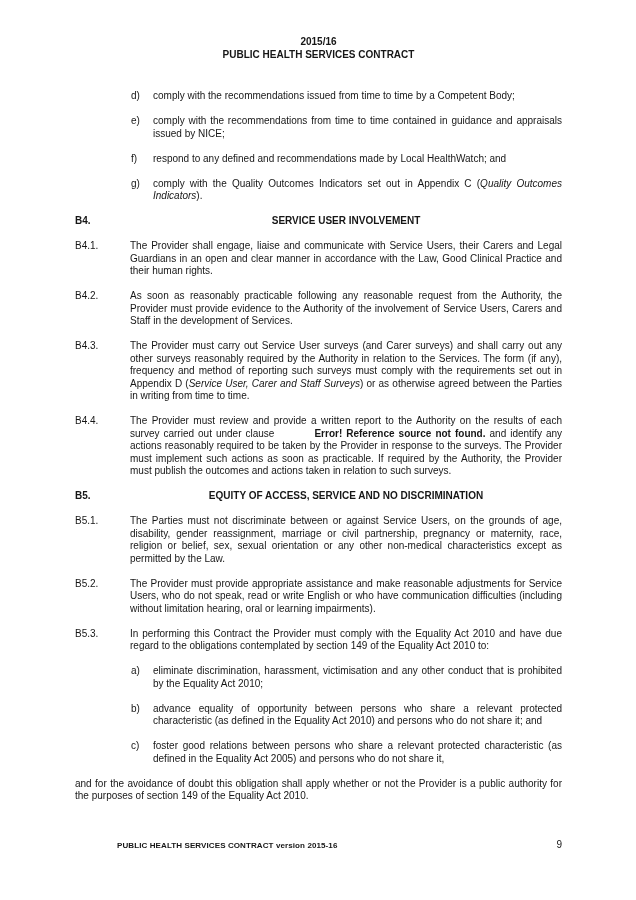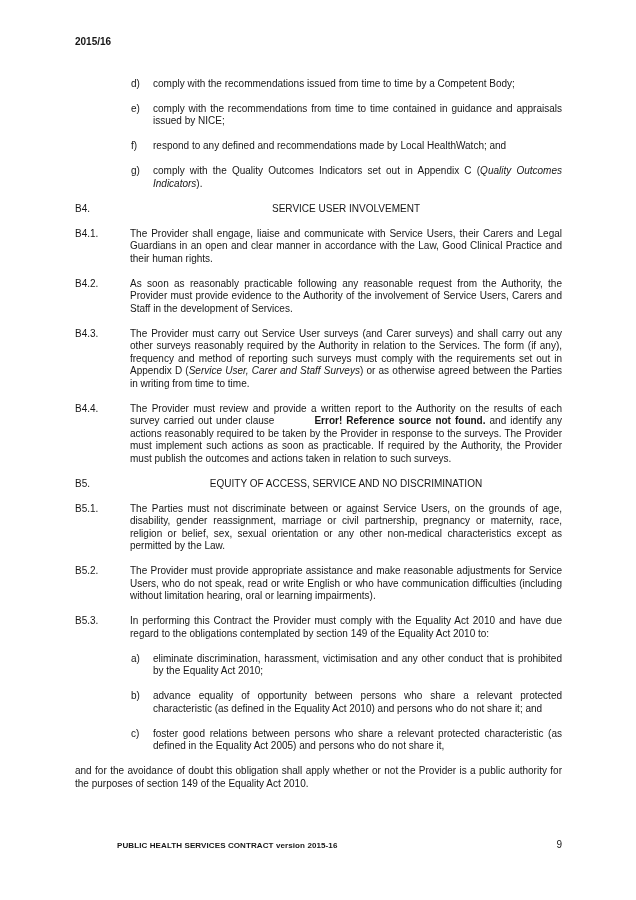--- a/index.html
+++ b/index.html
@@ -11,27 +11,28 @@
     margin: 0 auto;
     background: #ffffff;
     font-family: "Liberation Sans", sans-serif;
     font-size: 10px;
     line-height: 12.5px;
     color: #161616;
     padding: 36px 74px 0 75px;
     overflow: hidden;
   }
   .doc-header {
+    text-align: center;
     font-weight: bold;
     margin-bottom: 29px;
   }
   .block { display: flex; margin-bottom: 12.5px; }
   .block .label { flex-shrink: 0; }
   .block .text { flex: 1 1 auto; text-align: justify; }
-  .heading { font-weight: normal; }
+  .heading { font-weight: bold; }
   .heading .text { text-align: center; }
   .clause .label, .heading .label { width: 55px; }
   .letter { margin-left: 56px; }
   .letter .label { width: 22px; }
   .hang { }
   .italic { font-style: italic; }
   .bold { font-weight: bold; padding-left: 36px; }
   .doc-footer {
     position: absolute;
     left: 75px;
@@ -43,20 +44,21 @@
   }
   .footer-version { font-weight: bold; font-size: 8px; letter-spacing: 0.1px; padding-left: 42px; }
   .footer-page { font-size: 10px; }
 </style>
 </head>
 <body>
 
 <div class="page">
   <div class="doc-header">
     <div>2015/16</div>
+    <div>PUBLIC HEALTH SERVICES CONTRACT</div>
   </div>
 
   <div class="doc-body">
       <div class="block letter">
         <span class="label">d)</span>
         <span class="text"><span>comply with the recommendations issued from time to time by a Competent Body;</span></span>
       </div>
       <div class="block letter">
         <span class="label">e)</span>
         <span class="text"><span>comply with the recommendations from time to time contained in guidance and appraisals issued by NICE;</span></span>

